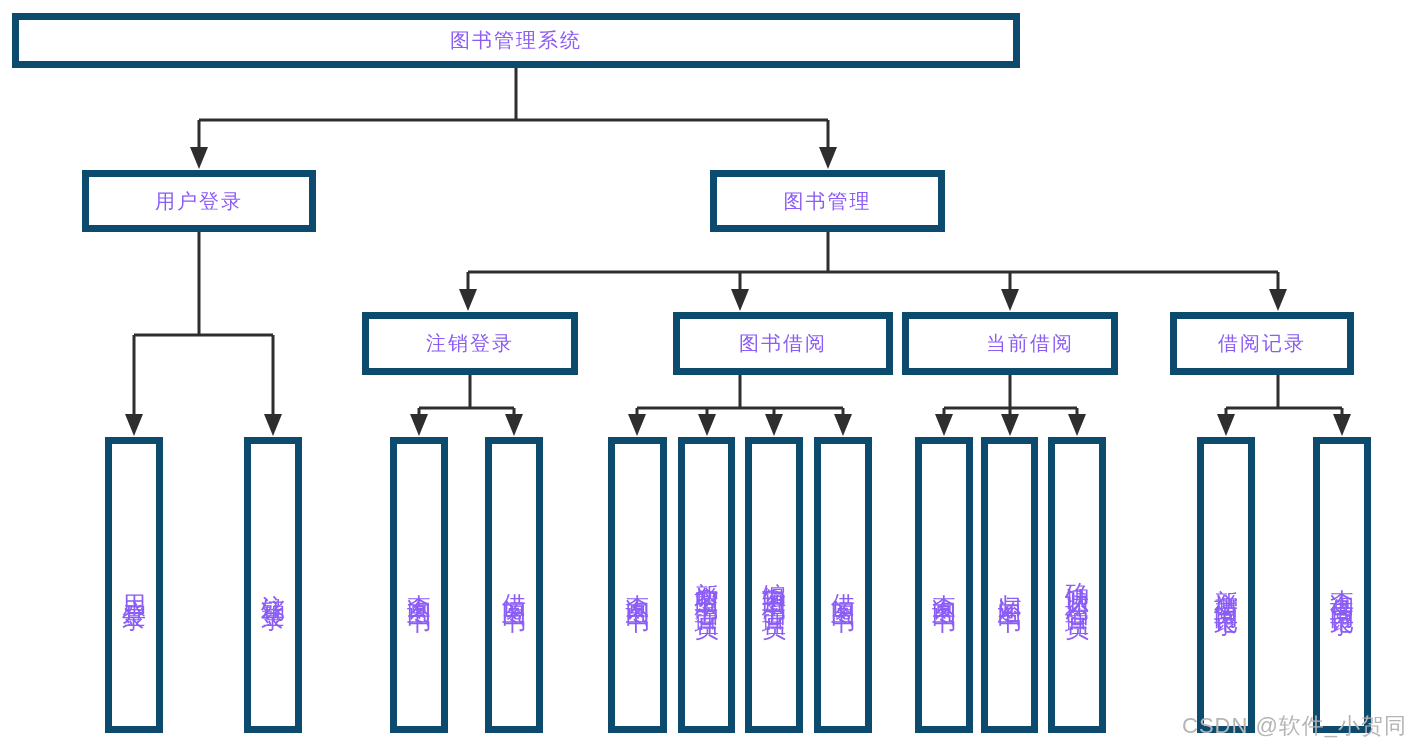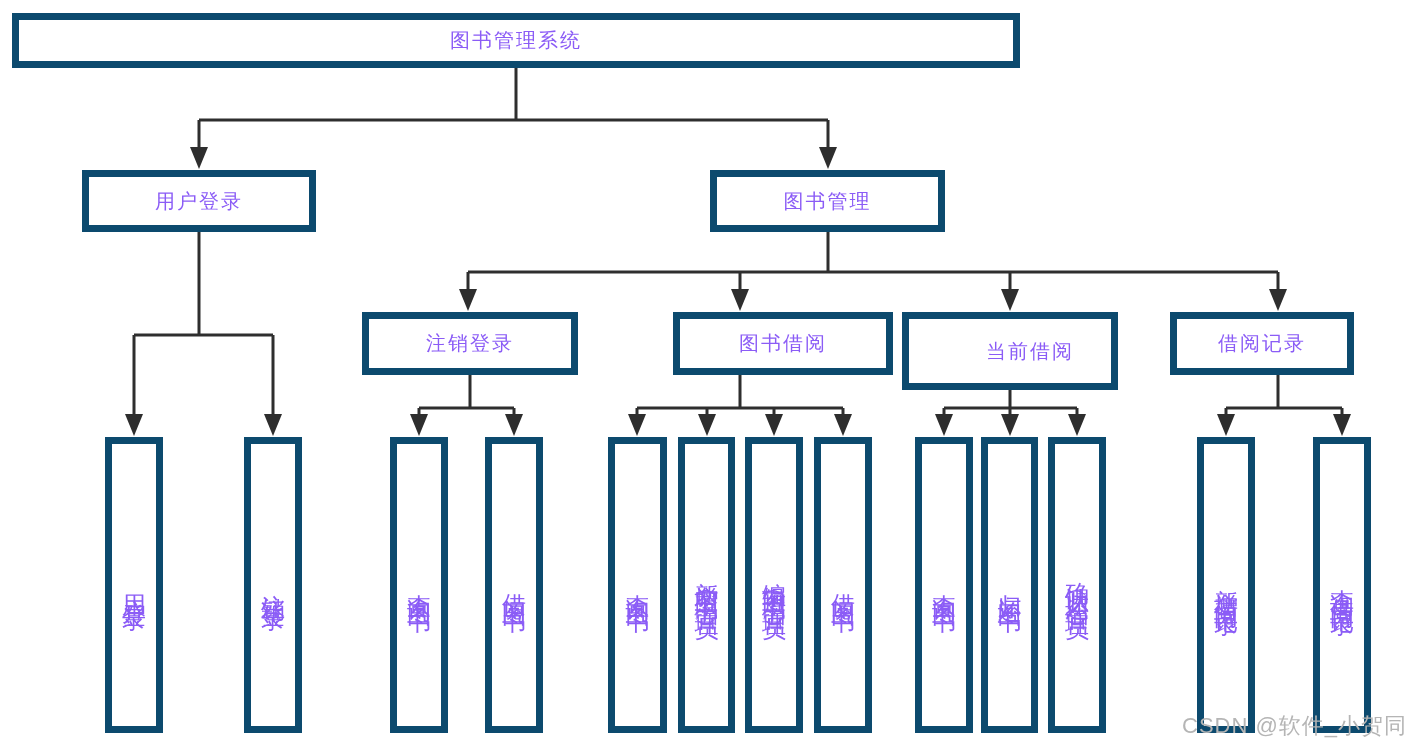--- a/index.html
+++ b/index.html
@@ -96,21 +96,21 @@
   <div class="box" style="left:710px;top:170px;width:235px;height:62px;">
     <span class="h-label">图书管理</span>
   </div>
 
   <div class="box" style="left:362px;top:312px;width:216px;height:63px;">
     <span class="h-label">注销登录</span>
   </div>
   <div class="box" style="left:630px;top:312px;width:220px;height:63px;margin-left:43px;">
     <span class="h-label">图书借阅</span>
   </div>
-  <div class="box" style="left:902px;top:312px;width:216px;height:78px;padding-left:40px;">
+  <div class="box" style="left:902px;top:312px;width:216px;height:63px;padding-left:40px;">
     <span class="h-label">当前借阅</span>
   </div>
   <div class="box" style="left:1170px;top:312px;width:184px;height:63px;">
     <span class="h-label">借阅记录</span>
   </div>
 
   <div class="box leaf" style="left:105px;top:437px;width:58px;height:296px;">
     <span class="v-label">用户登录</span>
   </div>
   <div class="box leaf" style="left:244px;top:437px;width:58px;height:296px;">

